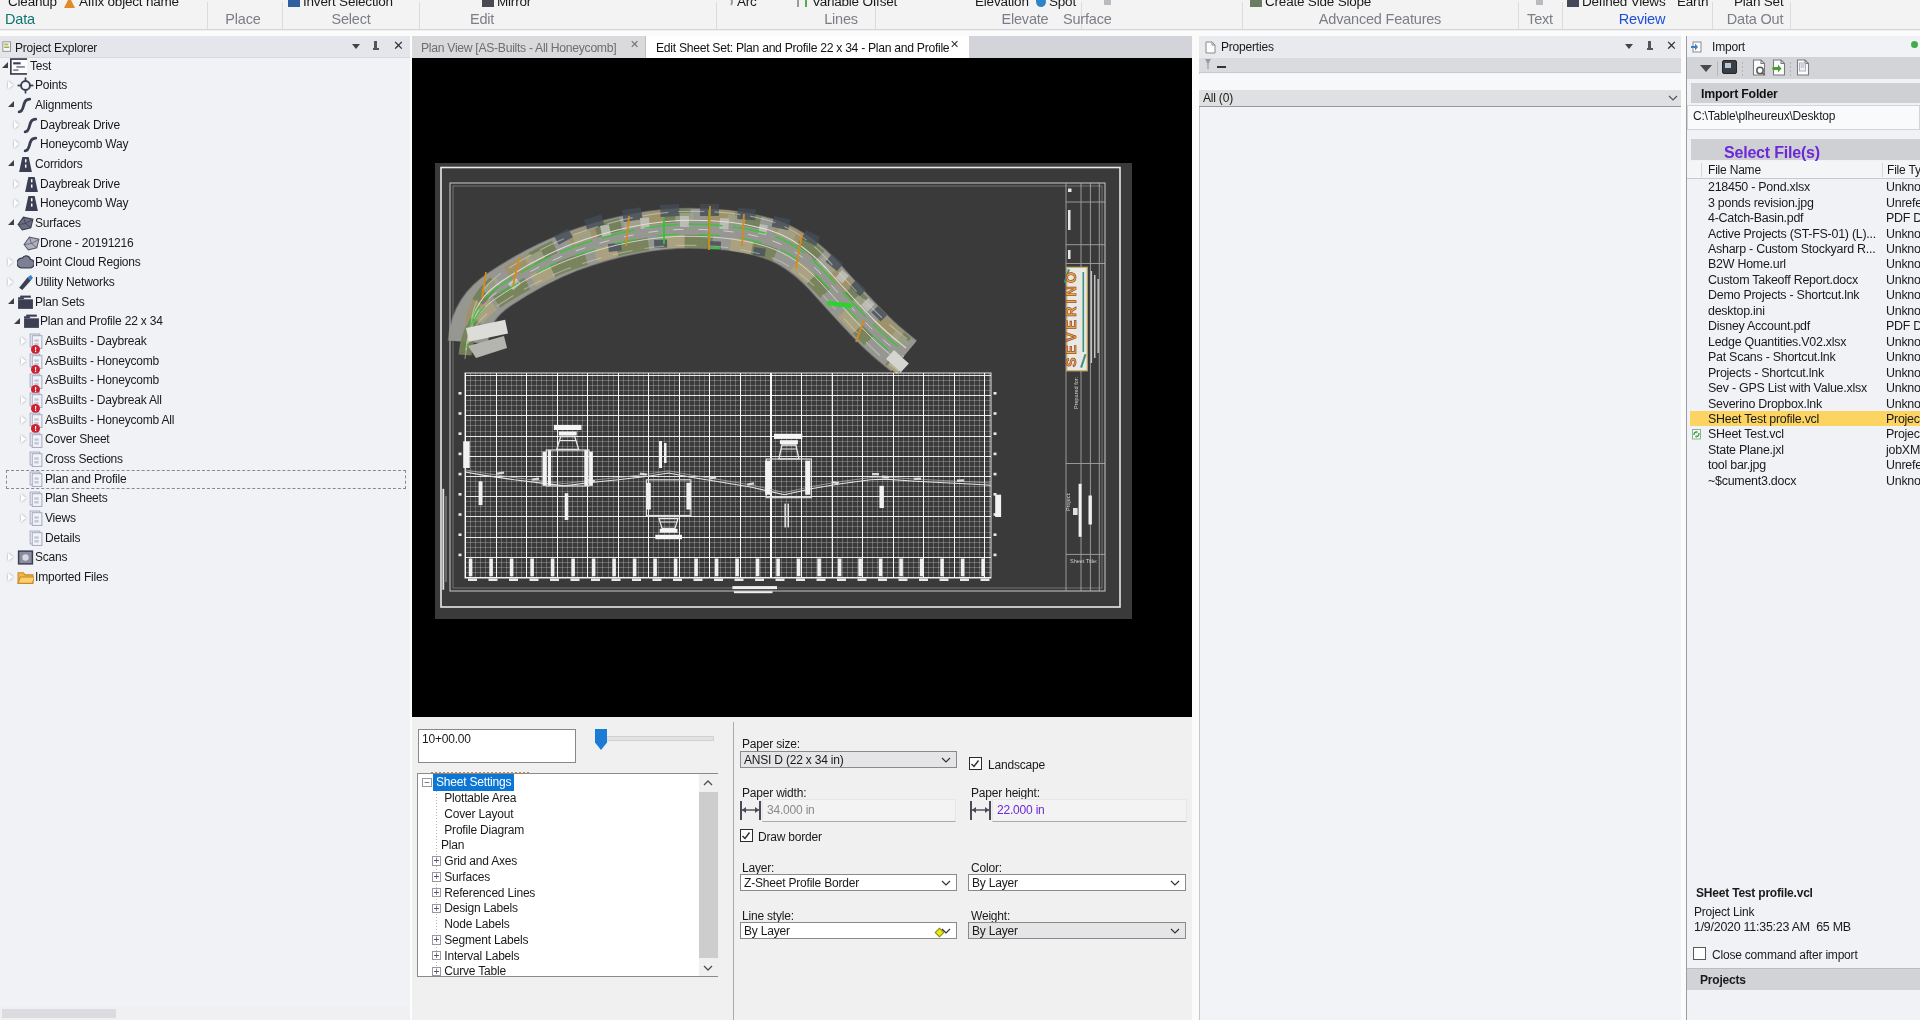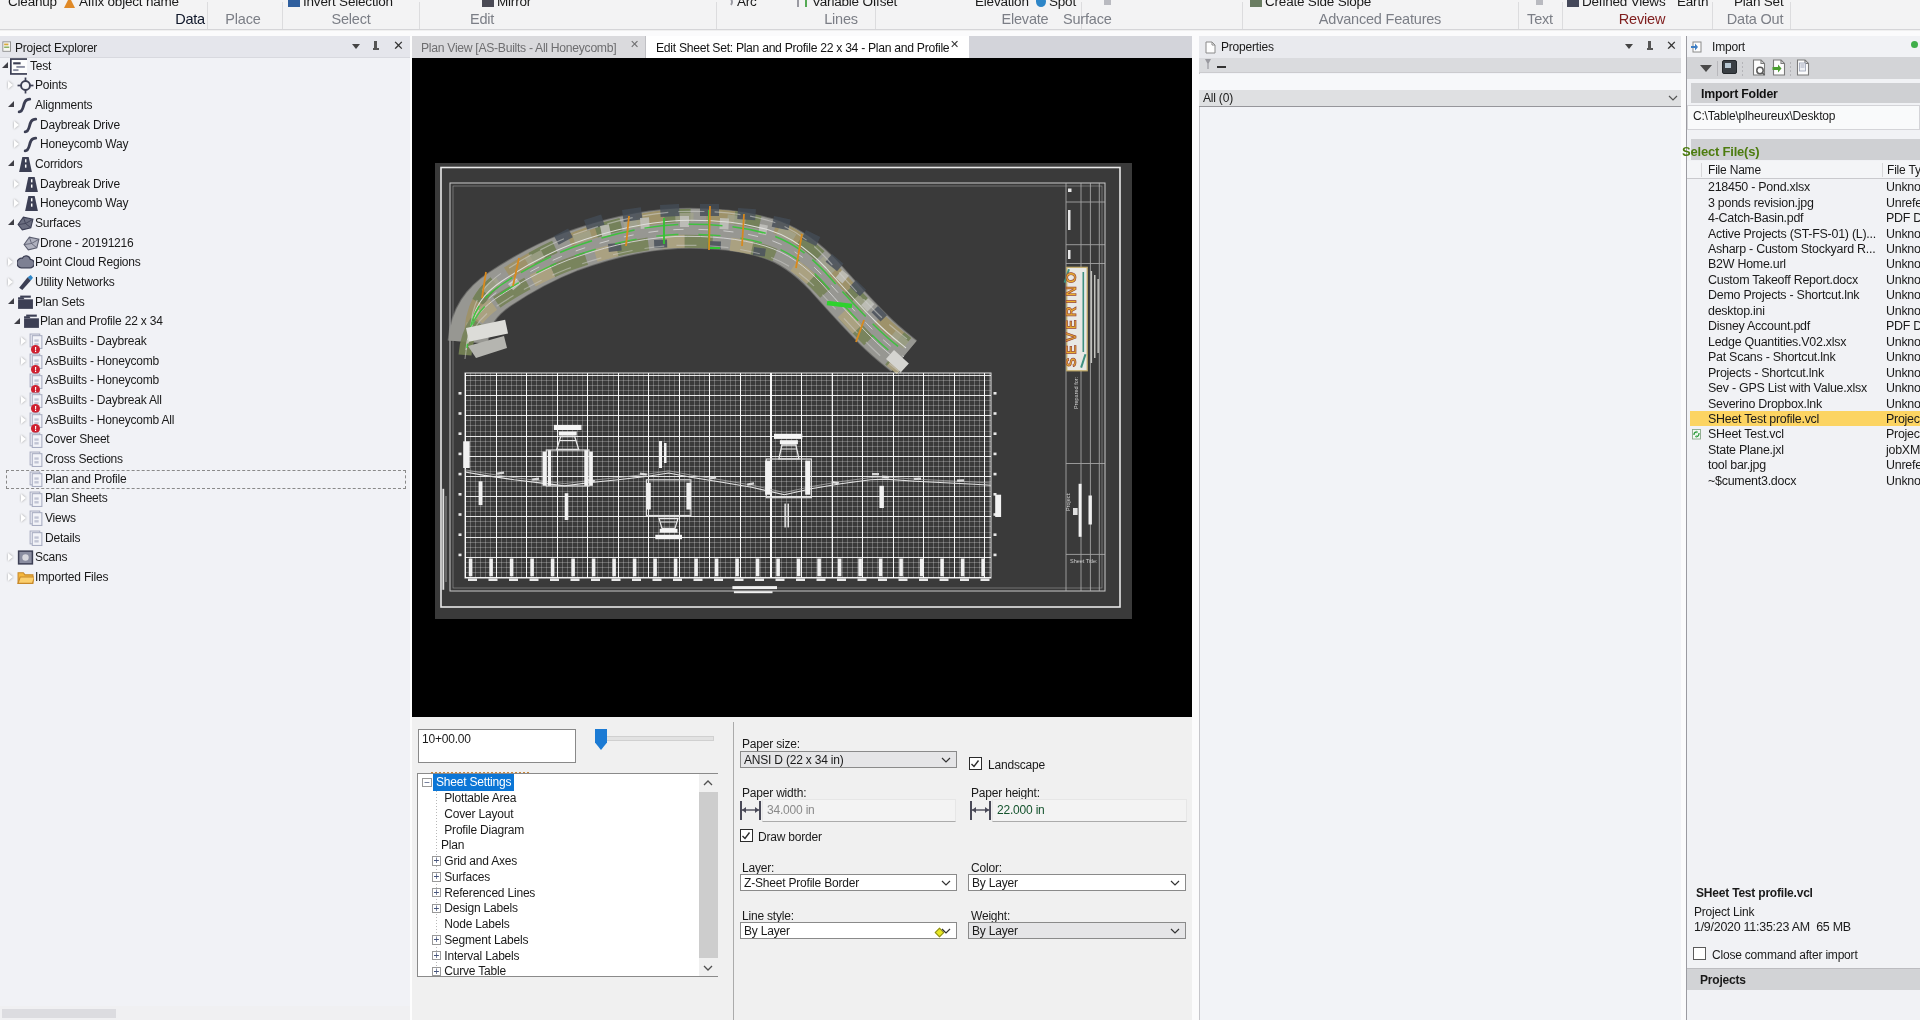--- a/index.html
+++ b/index.html
@@ -35,30 +35,30 @@
 <div class="ab" style="left:1036px;top:-4px;width:10px;height:11px;background:#2e86c8;border-radius:0 50% 50% 50%"></div>
 <div class="ab" style="left:1049px;top:-6px;font-size:13.5px;letter-spacing:-0.2px;color:#1a1a1a;white-space:nowrap">Spot</div>
 <div class="ab" style="left:1250px;top:-4px;width:12px;height:11px;background:#6a7d62"></div>
 <div class="ab" style="left:1265px;top:-6px;font-size:13.5px;letter-spacing:-0.2px;color:#1a1a1a;white-space:nowrap">Create Side Slope</div>
 <div class="ab" style="left:1567px;top:-4px;width:12px;height:11px;background:#44485a"></div>
 <div class="ab" style="left:1582px;top:-6px;font-size:13.5px;letter-spacing:-0.2px;color:#1a1a1a;white-space:nowrap">Defined Views</div>
 <div class="ab" style="left:1677px;top:-6px;font-size:13.5px;letter-spacing:-0.2px;color:#1a1a1a;white-space:nowrap">Earth</div>
 <div class="ab" style="left:1734px;top:-6px;font-size:13.5px;letter-spacing:-0.2px;color:#1a1a1a;white-space:nowrap">Plan Set</div>
 <div class="ab" style="left:1104px;top:-2px;width:7px;height:7px;background:#b9bac0"></div>
 <div class="ab" style="left:1536px;top:-2px;width:7px;height:7px;background:#b9bac0"></div>
-<div class="ab" style="left:5px;top:11px;width:200px;text-align:right;font-size:14.5px;letter-spacing:-0.2px;color:#0f172a">Data</div>
+<div class="ab" style="left:5px;top:11px;width:200px;text-align:left;font-size:14.5px;letter-spacing:-0.2px;color:#0f766e">Data</div>
 <div class="ab" style="left:143px;top:11px;width:200px;text-align:center;font-size:14.5px;letter-spacing:-0.2px;color:#7b7e86">Place</div>
 <div class="ab" style="left:251px;top:11px;width:200px;text-align:center;font-size:14.5px;letter-spacing:-0.2px;color:#7b7e86">Select</div>
 <div class="ab" style="left:470px;top:11px;width:200px;text-align:left;font-size:14.5px;letter-spacing:-0.2px;color:#7b7e86">Edit</div>
 <div class="ab" style="left:741px;top:11px;width:200px;text-align:center;font-size:14.5px;letter-spacing:-0.2px;color:#7b7e86">Lines</div>
 <div class="ab" style="left:925px;top:11px;width:200px;text-align:center;font-size:14.5px;letter-spacing:-0.2px;color:#7b7e86">Elevate</div>
 <div class="ab" style="left:1063px;top:11px;width:200px;text-align:left;font-size:14.5px;letter-spacing:-0.2px;color:#7b7e86">Surface</div>
 <div class="ab" style="left:1280px;top:11px;width:200px;text-align:center;font-size:14.5px;letter-spacing:-0.2px;color:#7b7e86">Advanced Features</div>
 <div class="ab" style="left:1440px;top:11px;width:200px;text-align:center;font-size:14.5px;letter-spacing:-0.2px;color:#7b7e86">Text</div>
-<div class="ab" style="left:1542px;top:11px;width:200px;text-align:center;font-size:14.5px;letter-spacing:-0.2px;color:#7f1d1d">Review</div>
+<div class="ab" style="left:1542px;top:11px;width:200px;text-align:center;font-size:14.5px;letter-spacing:-0.2px;color:#1d4ed8">Review</div>
 <div class="ab" style="left:1655px;top:11px;width:200px;text-align:center;font-size:14.5px;letter-spacing:-0.2px;color:#7b7e86">Data Out</div>
 <div class="ab" style="left:0;top:31px;width:1920px;height:5px;background:#fbfbfc"></div>
 <div class="ab" style="left:0;top:36px;width:410px;height:984px;background:#f1f2f6"></div>
 <div class="ab" style="left:0;top:36px;width:410px;height:22px;background:#e5e6ec;border-bottom:1px solid #d8d9df"></div>
 <svg class="ab" style="left:2px;top:41px" width="12" height="12" viewBox="0 0 14 14">
 <rect x="1" y="1" width="9" height="11" fill="#f7f7f2" stroke="#888" stroke-width="1"></rect>
 <rect x="2.5" y="3" width="5" height="2" fill="#d8a93c"></rect>
     <rect x="2.5" y="6.5" width="6" height="1.5" fill="#7aa84f"></rect>
 </svg>
 <div class="ab t13" style="left:15px;top:41px">Project Explorer</div>
@@ -539,21 +539,21 @@
   </svg>
 <div class="ab t13" style="left:767px;top:803px;color:#8a8a8a">34.000 in</div>
 <div class="ab" style="left:992px;top:799px;width:195px;height:23px;background:#f3f3f3;border:1px solid #e6e6e6;border-bottom:1px solid #ababab"></div>
 <svg class="ab" style="left:969px;top:799px" width="23" height="23" viewBox="0 0 23 23">
     <line x1="2" y1="2" x2="2" y2="21" stroke="#4a4a58" stroke-width="2"></line>
     <line x1="21" y1="2" x2="21" y2="21" stroke="#4a4a58" stroke-width="2"></line>
     <line x1="3" y1="11" x2="20" y2="11" stroke="#4a4a58" stroke-width="1.4"></line>
     <path d="M3,11 L7,8 L7,14 Z" fill="#4a4a58"></path>
     <path d="M20,11 L16,8 L16,14 Z" fill="#4a4a58"></path>
   </svg>
-<div class="ab t13" style="left:997px;top:803px;color:#14532d">22.000 in</div>
+<div class="ab t13" style="left:997px;top:803px;color:#6d28d9">22.000 in</div>
 <div class="ab" style="left:739.5px;top:829px;width:13px;height:13px;background:#fff;border:1.4px solid #2b2b2b"></div>
 <svg class="ab" style="left:741.0px;top:830.5px" width="10" height="10" viewBox="0 0 10 10">
     <path d="M1.5,5 L4,7.5 L8.5,1.5" fill="none" stroke="#2b2b2b" stroke-width="1.4"></path>
   </svg>
 <div class="ab t13" style="left:758px;top:830px">Draw border</div>
 <div class="ab t13" style="left:742px;top:861px">Layer:</div>
 <div class="ab" style="left:739.5px;top:874px;width:217.5px;height:16.5px;background:#fff;border:1px solid #8a8a8a"></div>
 <div class="ab t13" style="left:744px;top:875.5px">Z-Sheet Profile Border</div>
 <svg class="ab" style="left:941px;top:880px" width="10" height="6" viewBox="0 0 10 6">
     <path d="M1,1 L5,5 L9,1" fill="none" stroke="#333" stroke-width="1.2"></path>
@@ -629,21 +629,21 @@
     <path d="M9,1 L9,4.5 L12.5,4.5" fill="none" stroke="#7a7a7a" stroke-width="1.1"></path>
     <rect x="3.5" y="4" width="6" height="8" fill="#eef0f4" stroke="#9aa0b4" stroke-width="0.8"></rect>
     <line x1="4.5" y1="6" x2="8.5" y2="6" stroke="#9aa0b4" stroke-width="0.8"></line>
     <line x1="4.5" y1="8" x2="8.5" y2="8" stroke="#9aa0b4" stroke-width="0.8"></line>
   </svg>
 <div class="ab" style="left:1691px;top:83px;width:229px;height:20px;background:#cfd0d3"></div>
 <div class="ab" style="left:1701px;top:87px;font-size:12.3px;letter-spacing:-0.2px;font-weight:bold;color:#111;white-space:nowrap">Import Folder</div>
 <div class="ab" style="left:1687px;top:105px;width:233px;height:25px;background:#f9fafb;border:1px solid #d4d4d8"></div>
 <div class="ab t13" style="left:1693px;top:109px">C:\Table\plheureux\Desktop</div>
 <div class="ab" style="left:1691px;top:139px;width:229px;height:21px;background:#cfd0d3"></div>
-<div class="ab" style="left:1682px;top:144px;font-size:13px;letter-spacing:-0.2px;font-weight:bold;color:#4d7c0f;white-space:nowrap">Select File(s)</div>
+<div class="ab" style="left:1724px;top:144px;font-size:16px;letter-spacing:-0.2px;font-weight:bold;color:#6d28d9;white-space:nowrap">Select File(s)</div>
 <div class="ab" style="left:1687px;top:161px;width:233px;height:18px;background:#f4f5f7;border-bottom:1px solid #c9c9cd"></div>
 <div class="ab" style="left:1701px;top:163px;width:1px;height:14px;background:#d8d8da"></div>
 <div class="ab" style="left:1882px;top:163px;width:1px;height:14px;background:#d8d8da"></div>
 <div class="ab t13" style="left:1708px;top:163px">File Name</div>
 <div class="ab t13" style="left:1887px;top:163px">File Ty</div>
 <div class="ab t12" style="left:1708px;top:180.2px">218450 - Pond.xlsx</div>
 <div class="ab t12" style="left:1886px;top:180.2px">Unkno</div>
 <div class="ab t12" style="left:1708px;top:195.6px">3 ponds revision.jpg</div>
 <div class="ab t12" style="left:1886px;top:195.6px">Unrefe</div>
 <div class="ab t12" style="left:1708px;top:211.1px">4-Catch-Basin.pdf</div>

